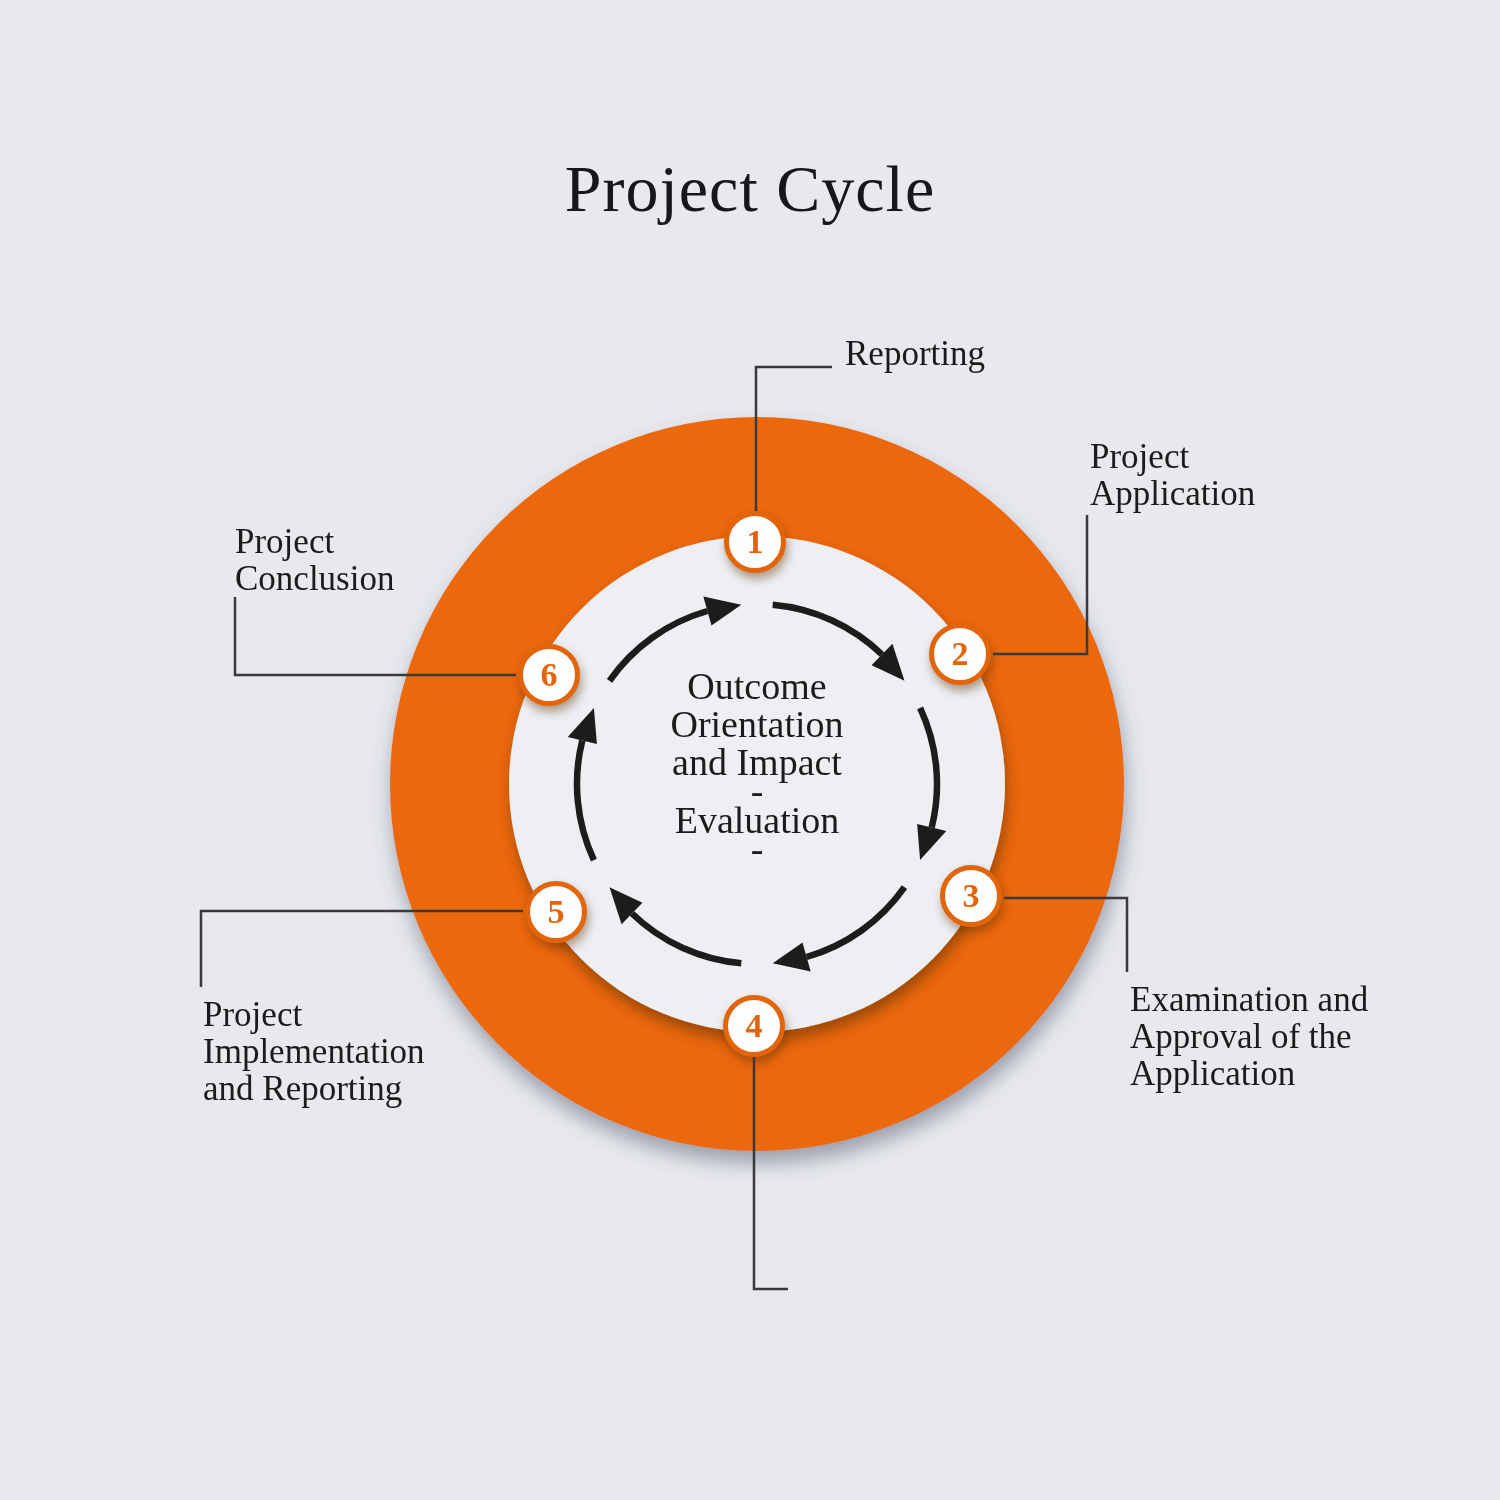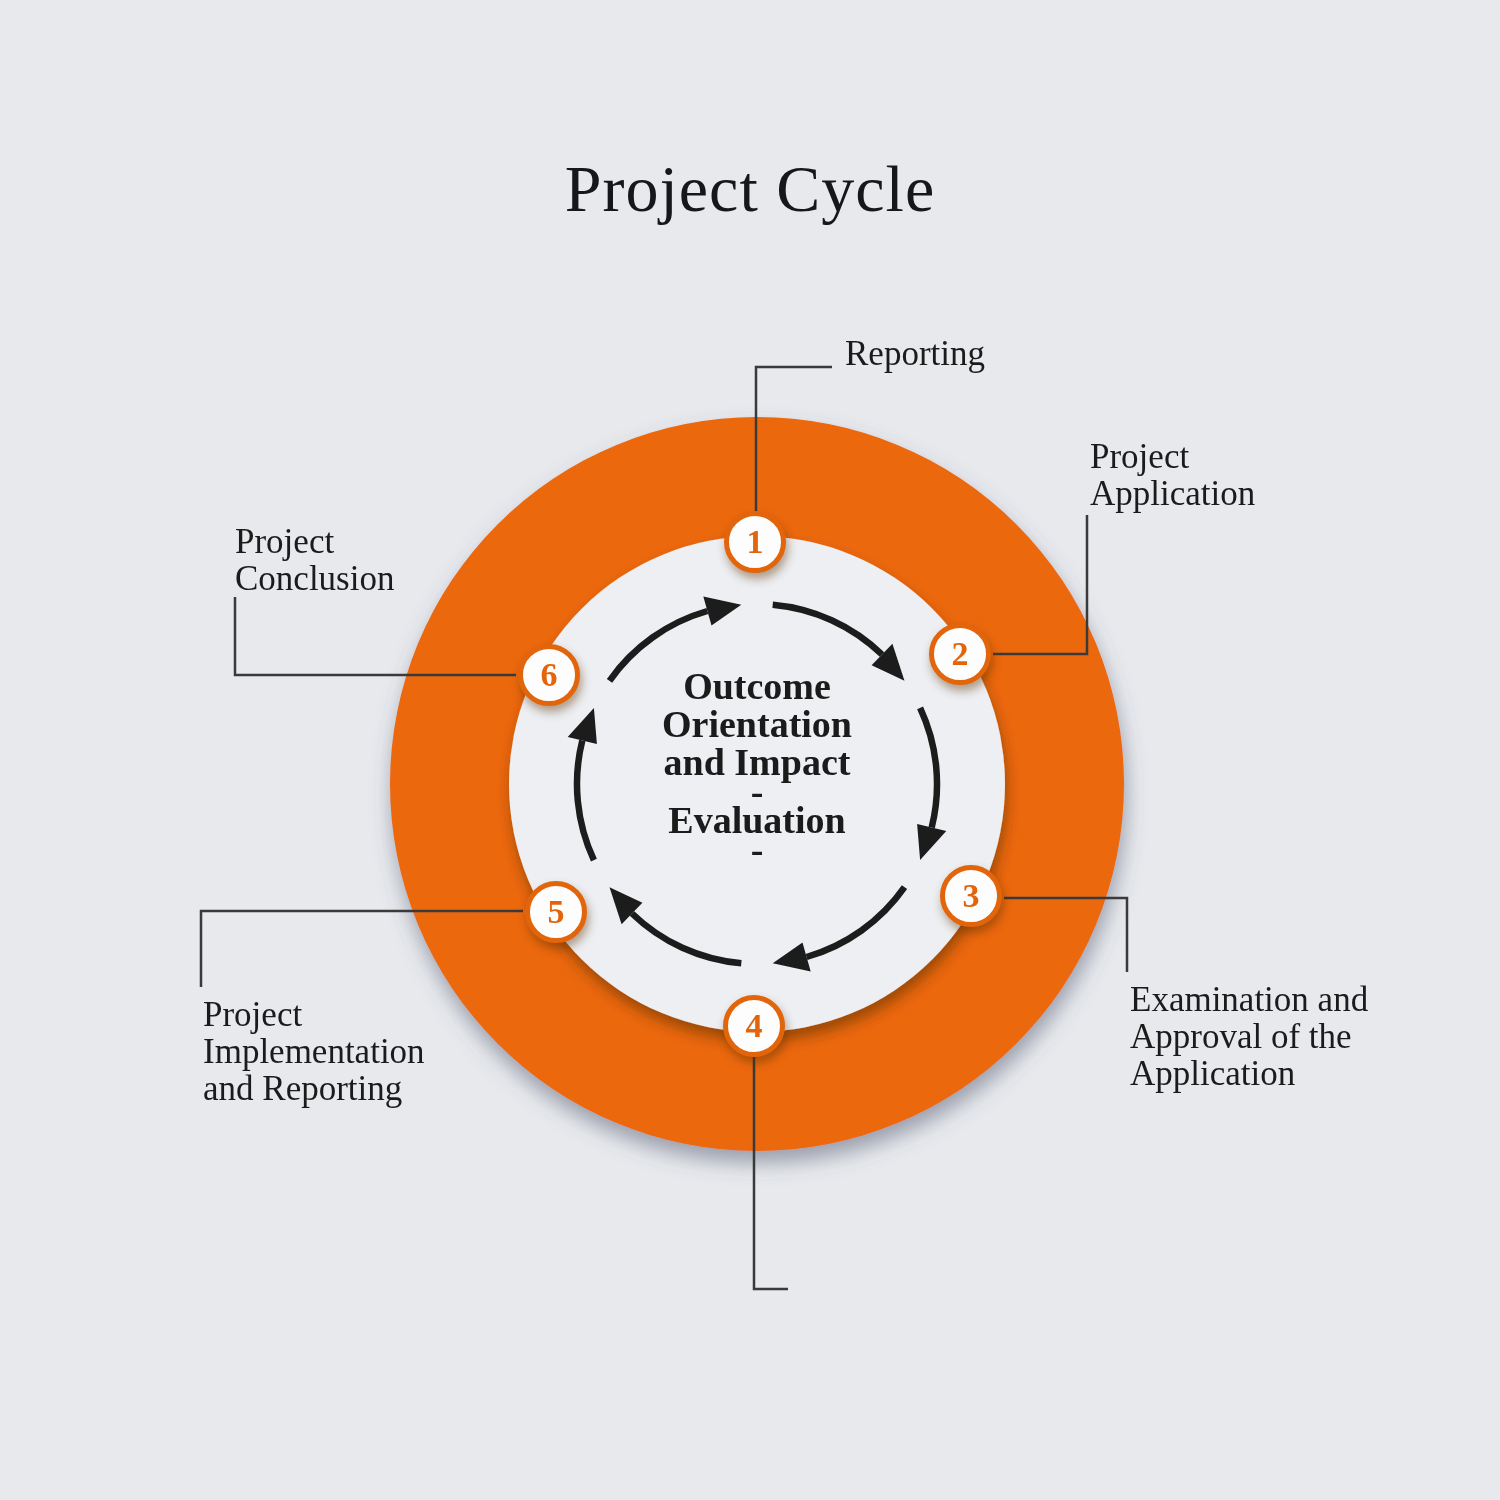--- a/index.html
+++ b/index.html
@@ -13,21 +13,21 @@
   svg.graphic { position:absolute; left:0; top:0; }
 
   .title {
     position:absolute; top:116px; left:0; width:1500px;
     text-align:center; font-size:66px; line-height:72px;
     color:#17171a; letter-spacing:1px;
   }
 
   .center-text {
     position:absolute; left:507px; top:630px; width:500px;
-    text-align:center; font-weight:bold; font-size:38px; color:#1b1b1b;
+    text-align:center; font-weight:normal; font-size:38px; color:#1b1b1b;
   }
   .center-text .line { line-height:38px; }
   .center-text .dash { line-height:20px; }
 
   .step {
     position:absolute; width:52px; height:52px; border-radius:50%;
     background:#FDFDFE; border:5px solid #E2650B;
     display:flex; align-items:center; justify-content:center;
     font-weight:bold; font-size:34px; color:#E2650B;
     box-shadow:2px 6px 10px rgba(95,50,5,0.45);

